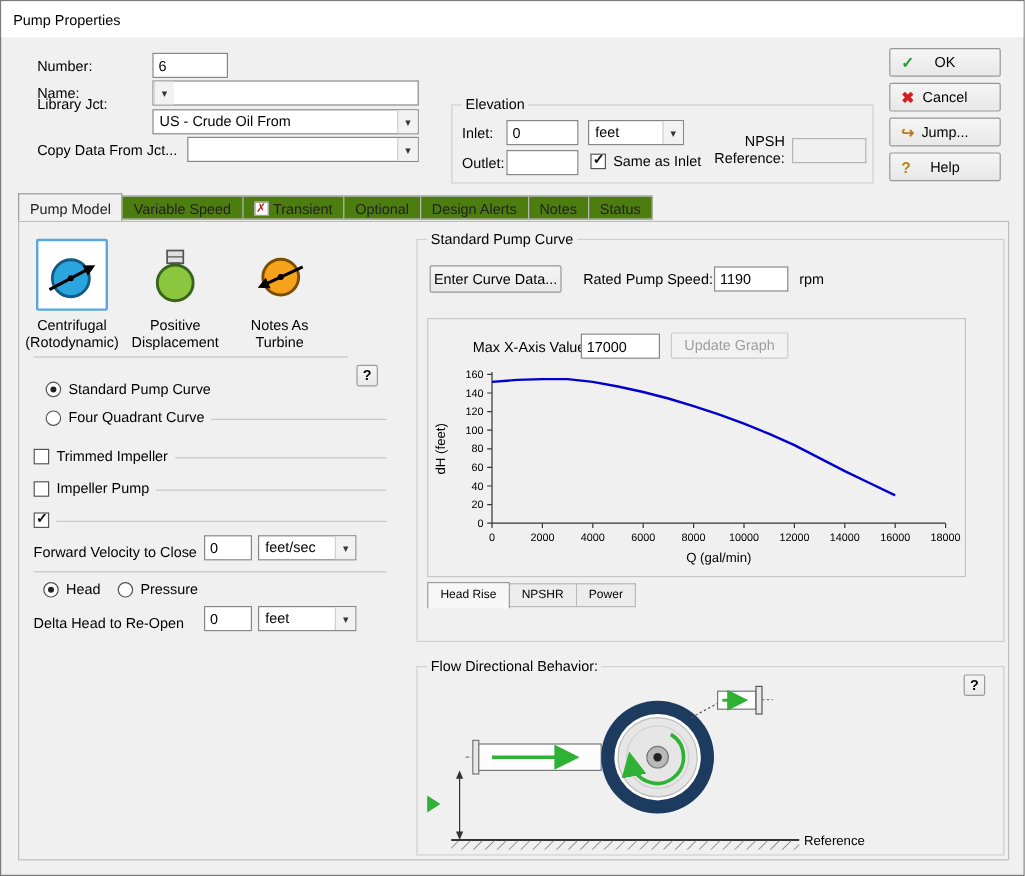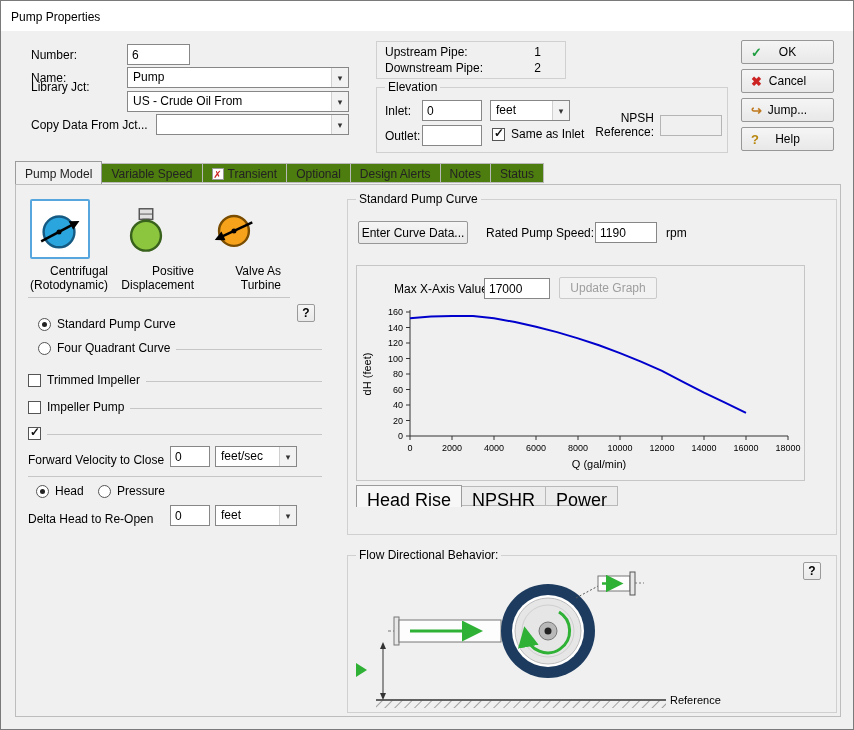--- a/index.html
+++ b/index.html
@@ -27,66 +27,55 @@
 .panel{position:absolute;left:14px;top:183px;width:826px;height:533px;border:1px solid #bdbdbd;background:#f0f0f0}
 .cbrow{position:absolute;display:flex;align-items:center;gap:6px;font-size:12px;white-space:nowrap}
 .cb{width:13px;height:13px;background:#fff;border:1px solid #555;position:relative;flex:none}
 .cb.checked::after{content:"✓";position:absolute;left:1px;top:-3px;font-size:12px;font-weight:bold;color:#111}
 .rd{width:13px;height:13px;background:#fff;border:1px solid #555;border-radius:50%;position:relative;flex:none}
 .rd.checked::after{content:"";position:absolute;left:3px;top:3px;width:5px;height:5px;background:#222;border-radius:50%}
 .fline{flex:1;border-top:1px solid #c6c6c6;margin-top:2px}
 .sep{position:absolute;border-top:1px solid #c6c6c6}
 .ptype{position:absolute;width:60px;height:60px;display:flex;align-items:center;justify-content:center}
 .ptype.selected{background:#fff;border:2px solid #58a6de;border-radius:2px}
-.plabel{position:absolute;width:96px;text-align:right;font-size:12px;line-height:14px}
+.plabel{position:absolute;width:96px;text-align:center;font-size:12px;line-height:14px}
 .stabs{position:absolute;display:flex;align-items:flex-end}
-.stab{height:20px;padding:3px 10px 0;font-size:18px;background:#ececec;border:1px solid #b9b9b9;border-left:none;white-space:nowrap}
+.stab{height:20px;padding:3px 10px 0;font-size:10px;background:#ececec;border:1px solid #b9b9b9;border-left:none;white-space:nowrap}
 .stab:first-child{border-left:1px solid #b9b9b9}
 .stab.active{height:22px;background:#f7f7f7;border:1px solid #9b9b9b;border-bottom:none;padding-top:4px;margin-bottom:-1px}
 .transicon{width:12px;height:12px;border:1px solid #999;background:#fff;color:#cc2222;font-size:10px;line-height:11px;text-align:center;margin-top:1px}
 .chartbox{position:absolute;border:1px solid #c6c6c6;background:#f0f0f0}
 svg text{font-family:"Liberation Sans",sans-serif;fill:#000}
 </style>
 </head>
 <body>
 
 <div class="window">
   <div class="titlebar">Pump Properties</div>
 
   <div class="lbl" style="left:30px;top:47px">Number:</div>
   <input class="tbox" style="left: 126px; top: 43px; width: 63px;" value="6">
 
   <div class="lbl" style="left:30px;top:70px">Name:</div>
   <div class="combo" style="left:126px;top:66px;width:222px">
-    <span class="ctxt">Pump</span>
     <span class="carw">▾</span>
   </div>
 
   <div class="lbl" style="left:30px;top:79px">Library Jct:</div>
   <div class="combo" style="left:126px;top:90px;width:222px">
     <span class="ctxt">US - Crude Oil From</span>
     <span class="carw">▾</span>
   </div>
 
   <div class="lbl" style="left:30px;top:117px">Copy Data From Jct...</div>
   <div class="combo" style="left:155px;top:113px;width:193px">
     <span class="ctxt"></span>
     <span class="carw">▾</span>
   </div>
 
-  <div class="grp" style="left:375px;top:40px;width:190px;height:38px;display:flex;flex-direction:column;justify-content:space-evenly;padding:0 8px">
-    <div style="display:flex;font-size:12px">
-      <span>Upstream Pipe:</span>
-      <span style="margin-left:auto;padding-right:16px">1</span>
-    </div>
-    <div style="display:flex;font-size:12px">
-      <span>Downstream Pipe:</span>
-      <span style="margin-left:auto;padding-right:16px">2</span>
-    </div>
-  </div>
 
   <div class="grp" style="left:375px;top:86px;width:352px;height:66px">
     <div class="legend">Elevation</div>
     <div class="lbl" style="left:8px;top:16px">Inlet:</div>
     <input class="tbox" style="left: 45px; top: 12px; width: 60px;" value="0">
     <div class="combo" style="left:113px;top:12px;width:80px">
       <span class="ctxt">feet</span>
       <span class="carw">▾</span>
     </div>
     <div class="lbl" style="left:8px;top:41px">Outlet:</div>
@@ -176,21 +165,21 @@
     </div>
     <div class="plabel" style="left:-4px;top:79px">
       <div>Centrifugal</div>
         <div>(Rotodynamic)</div>
     </div>
     <div class="plabel" style="left:82px;top:79px">
       <div>Positive</div>
         <div>Displacement</div>
     </div>
     <div class="plabel" style="left:169px;top:79px">
-      <div>Valve As</div>
+      <div>Notes As</div>
         <div>Turbine</div>
     </div>
 
     <div class="cbrow" style="left:12px;top:110px;width:262px">
       <span class="fline"></span>
     </div>
     <div class="qbtn" style="left:281px;top:119px">?</div>
 
     <div class="cbrow" style="left:22px;top:132px">
       <span class="rd checked"></span>

